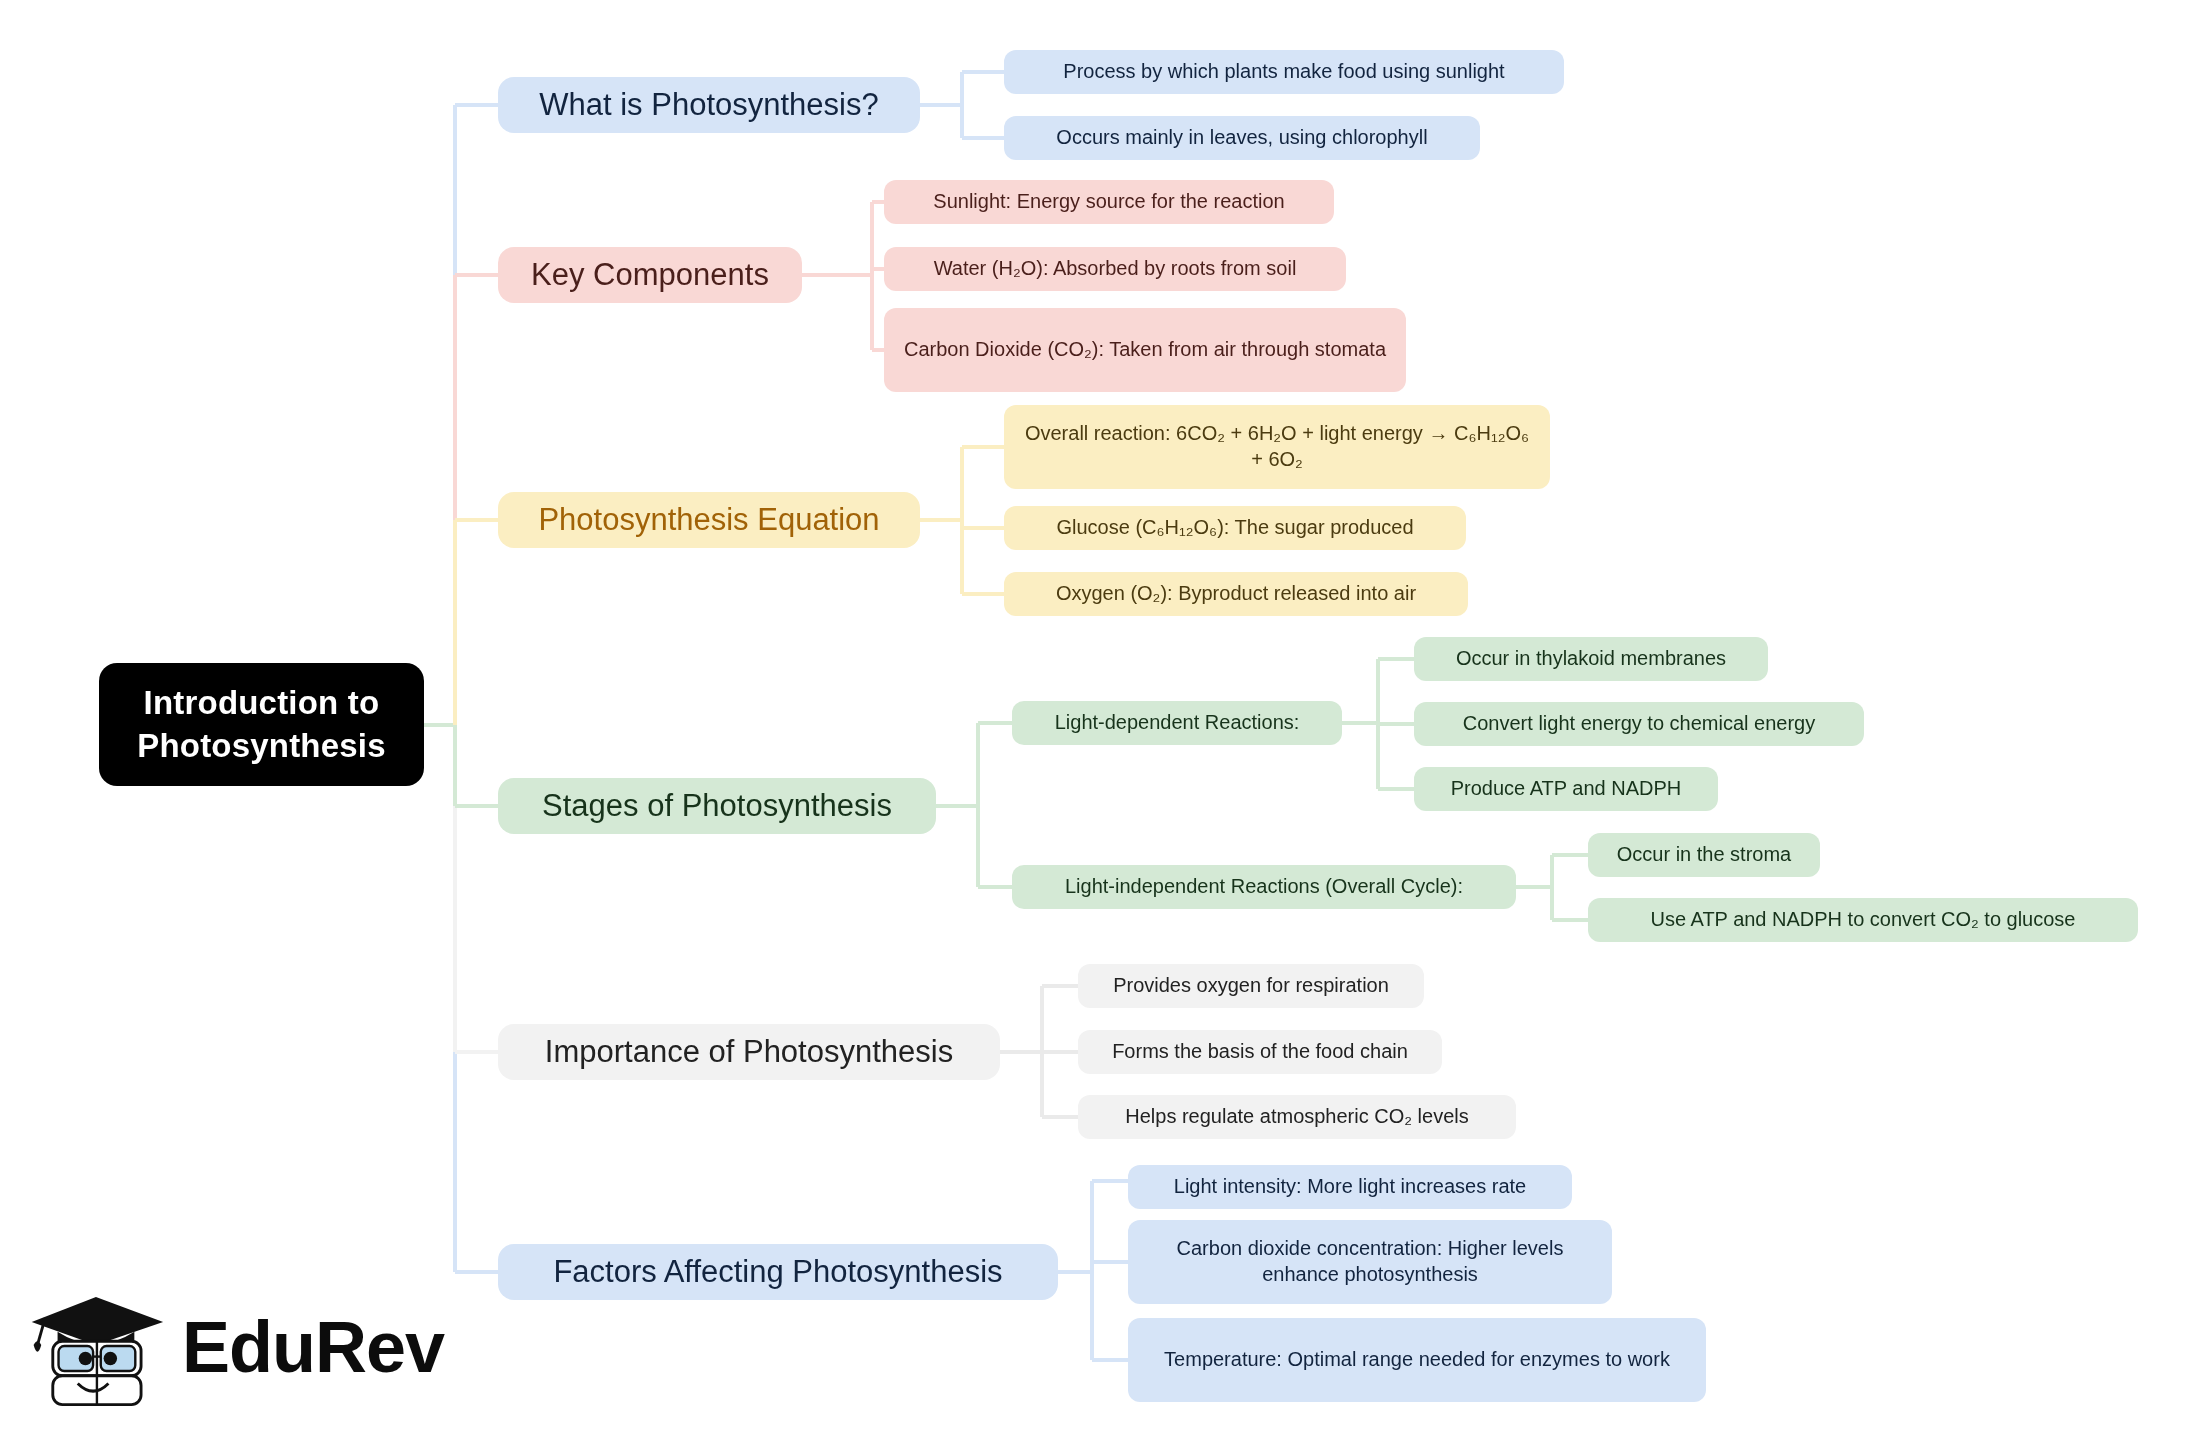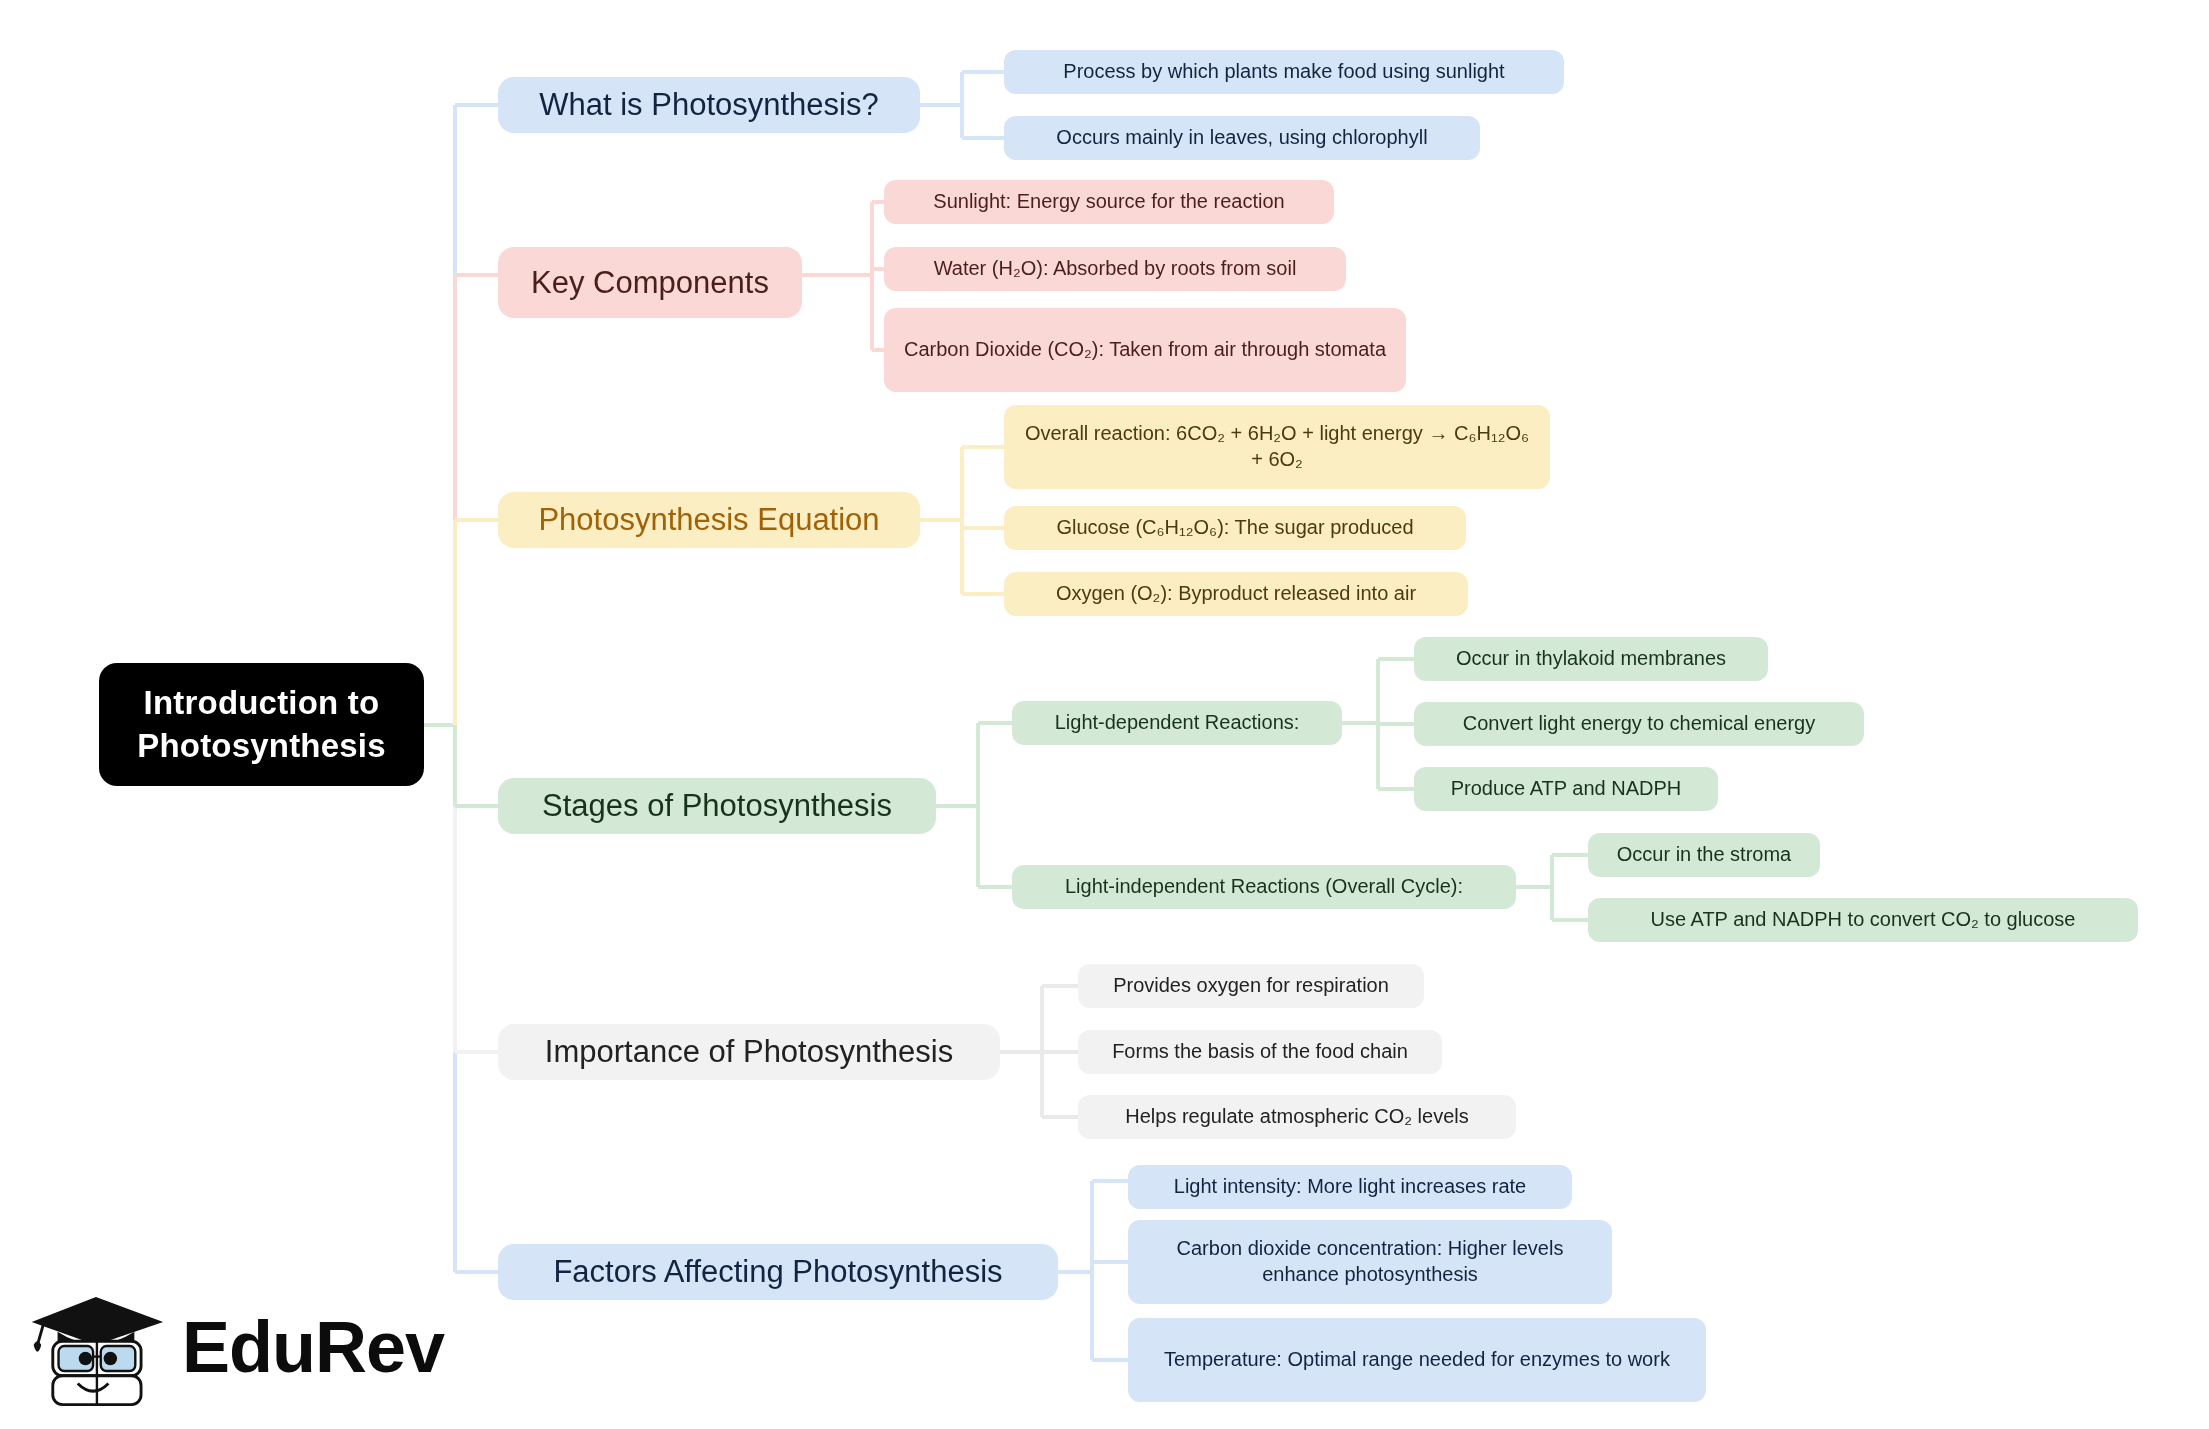--- a/index.html
+++ b/index.html
@@ -124,21 +124,21 @@
   <div class="node topic t-blue" style="left:498px;top:77px;width:422px;height:56px;">
     <span>What is Photosynthesis?</span>
   </div>
   <div class="node leaf l-blue" style="left:1004px;top:50px;width:560px;height:44px;">
     <span>Process by which plants make food using sunlight</span>
   </div>
   <div class="node leaf l-blue" style="left:1004px;top:116px;width:476px;height:44px;">
     <span>Occurs mainly in leaves, using chlorophyll</span>
   </div>
 
-  <div class="node topic t-pink" style="left:498px;top:247px;width:304px;height:71px;">
+  <div class="node topic t-pink" style="left:498px;top:247px;width:304px;height:56px;">
     <span>Key Components</span>
   </div>
   <div class="node leaf l-pink" style="left:884px;top:180px;width:450px;height:44px;">
     <span>Sunlight: Energy source for the reaction</span>
   </div>
   <div class="node leaf l-pink" style="left:884px;top:247px;width:462px;height:44px;">
     <span>Water (H₂O): Absorbed by roots from soil</span>
   </div>
   <div class="node leaf l-pink" style="left:884px;top:308px;width:522px;height:84px;">
     <span>Carbon Dioxide (CO₂): Taken from air through stomata</span>

